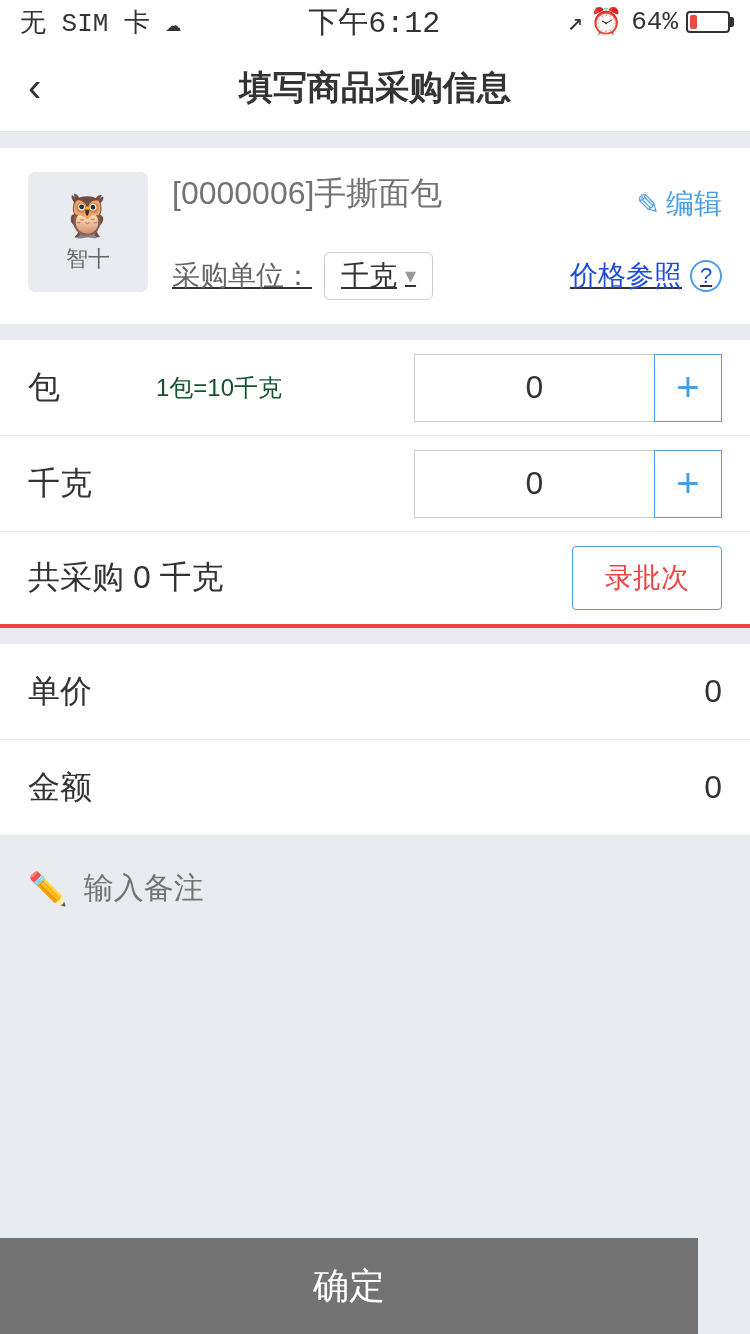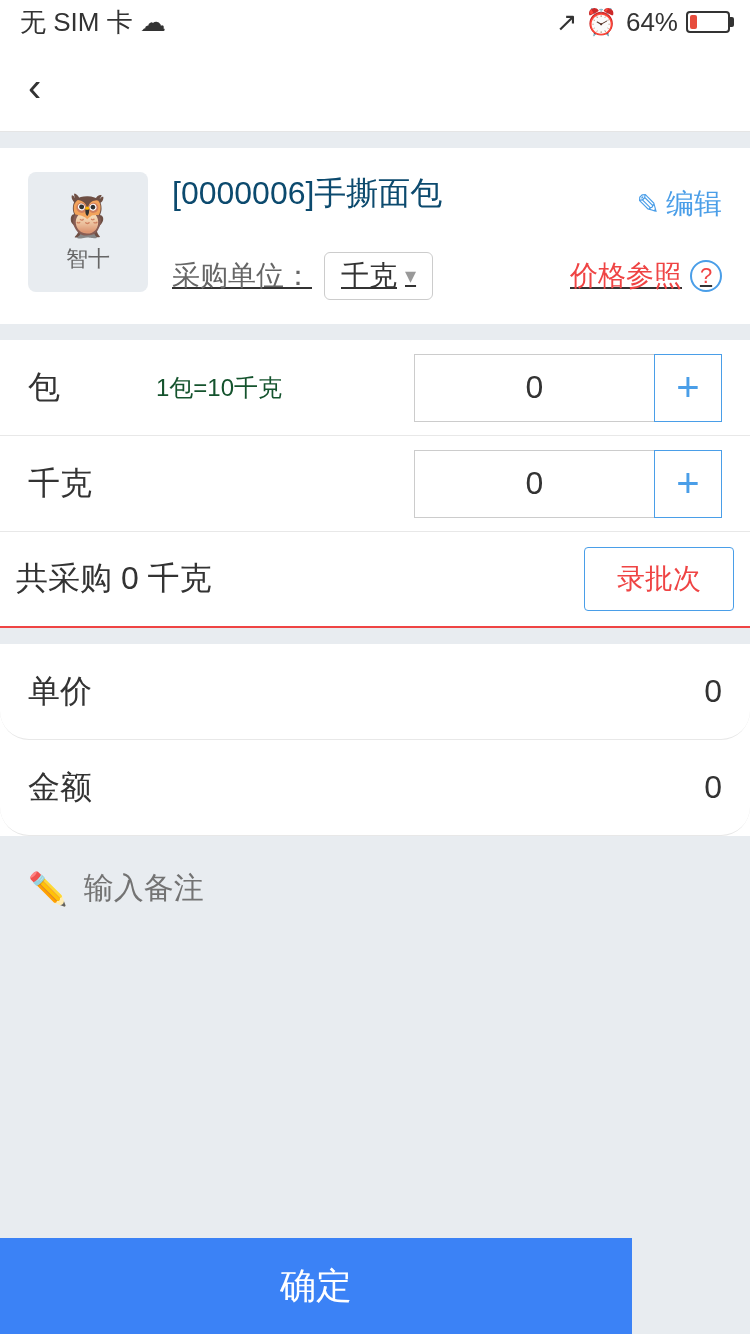--- a/index.html
+++ b/index.html
@@ -16,20 +16,21 @@
     
     .status-bar {
       width: 750px;
       height: 44px;
       background: #fff;
       display: flex;
       align-items: center;
       justify-content: space-between;
       padding: 0 20px;
       font-size: 28px;
+      font-family: Liberation Mono, monospace;
     }
     .status-left {
       display: flex;
       align-items: center;
       gap: 8px;
       font-size: 26px;
       color: #333;
     }
     .status-center {
       font-size: 30px;
@@ -132,21 +133,21 @@
     .product-image .brand-text {
       font-size: 22px;
       color: #666;
       margin-top: 4px;
     }
     .product-info {
       flex: 1;
     }
     .product-name {
       font-size: 32px;
-      color: #0c4a6e;
+      color: #737373;
       font-weight: 500;
       margin-bottom: 20px;
     }
     .product-meta {
       display: flex;
       align-items: center;
       justify-content: space-between;
       text-decoration: underline;
     }
     .purchase-unit {
@@ -168,21 +169,21 @@
       cursor: pointer;
     }
     .unit-dropdown .chevron {
       font-size: 22px;
       color: #999;
     }
     .price-ref {
       display: flex;
       align-items: center;
       gap: 8px;
-      color: #ef4444;
+      color: #1d4ed8;
       font-size: 28px;
       cursor: pointer;
     }
     .edit-btn {
       display: flex;
       align-items: center;
       gap: 6px;
       color: #4a9ee8;
       font-size: 28px;
       cursor: pointer;
@@ -244,24 +245,24 @@
       align-items: center;
       justify-content: center;
       cursor: pointer;
     }
 
     
     .summary-row {
       display: flex;
       align-items: center;
       justify-content: space-between;
-      padding: 0 16px;
+      padding: 0 28px;
       height: 96px;
       background: #fff;
-      border-bottom: 2px solid #ef4444;
+      border-bottom: 4px solid #ef4444;
     }
     .summary-label {
       font-size: 32px;
       color: #333;
     }
     .batch-btn {
       border: 1px solid #4a9ee8;
       color: #ef4444;
       background: #fff;
       font-size: 28px;
@@ -275,21 +276,20 @@
       background: #fff;
       margin-top: 0;
     }
     .price-row {
       display: flex;
       align-items: center;
       justify-content: space-between;
       padding: 0 28px;
       height: 96px;
       border-bottom: 1px solid #e8e8e8;
-      border-radius: 29px;
     }
     .price-label {
       font-size: 32px;
       color: #333;
     }
     .price-value {
       font-size: 32px;
       color: #333;
     }
 
@@ -316,23 +316,23 @@
     .content-bg {
       background: #e8ecf0;
       min-height: 400px;
     }
 
     
     .confirm-btn {
       position: fixed;
       bottom: 0;
       left: 0;
-      width: 632px;
+      width: 698px;
       height: 96px;
-      background: #3b82f6;
+      background: #737373;
       color: #fff;
       font-size: 36px;
       font-weight: 500;
       border: none;
       cursor: pointer;
       display: flex;
       align-items: center;
       justify-content: center;
     }
 
@@ -341,34 +341,36 @@
       padding-bottom: 96px;
     }
   </style>
 </head>
 <body>
 
 <div class="status-bar">
   <div class="status-left">
     <span>无 SIM 卡 ☁</span>
   </div>
+  <div class="status-center">下午6:12</div>
   <div class="status-right">
     <span>↗</span>
     <span>⏰</span>
     <span>64%</span>
     <span class="battery">
       <span class="battery-icon">
           <span class="battery-fill"></span>
         </span>
     </span>
   </div>
 </div>
 
 <div class="nav-bar">
   <span class="nav-back">‹</span>
+  <span class="nav-title">填写商品采购信息</span>
 </div>
 
 <div class="main-content">
 
   <div class="divider"></div>
 
   <div class="product-card">
     <div class="product-image">
       <span class="owl-icon">🦉</span>
       <span class="brand-text">智十</span>

